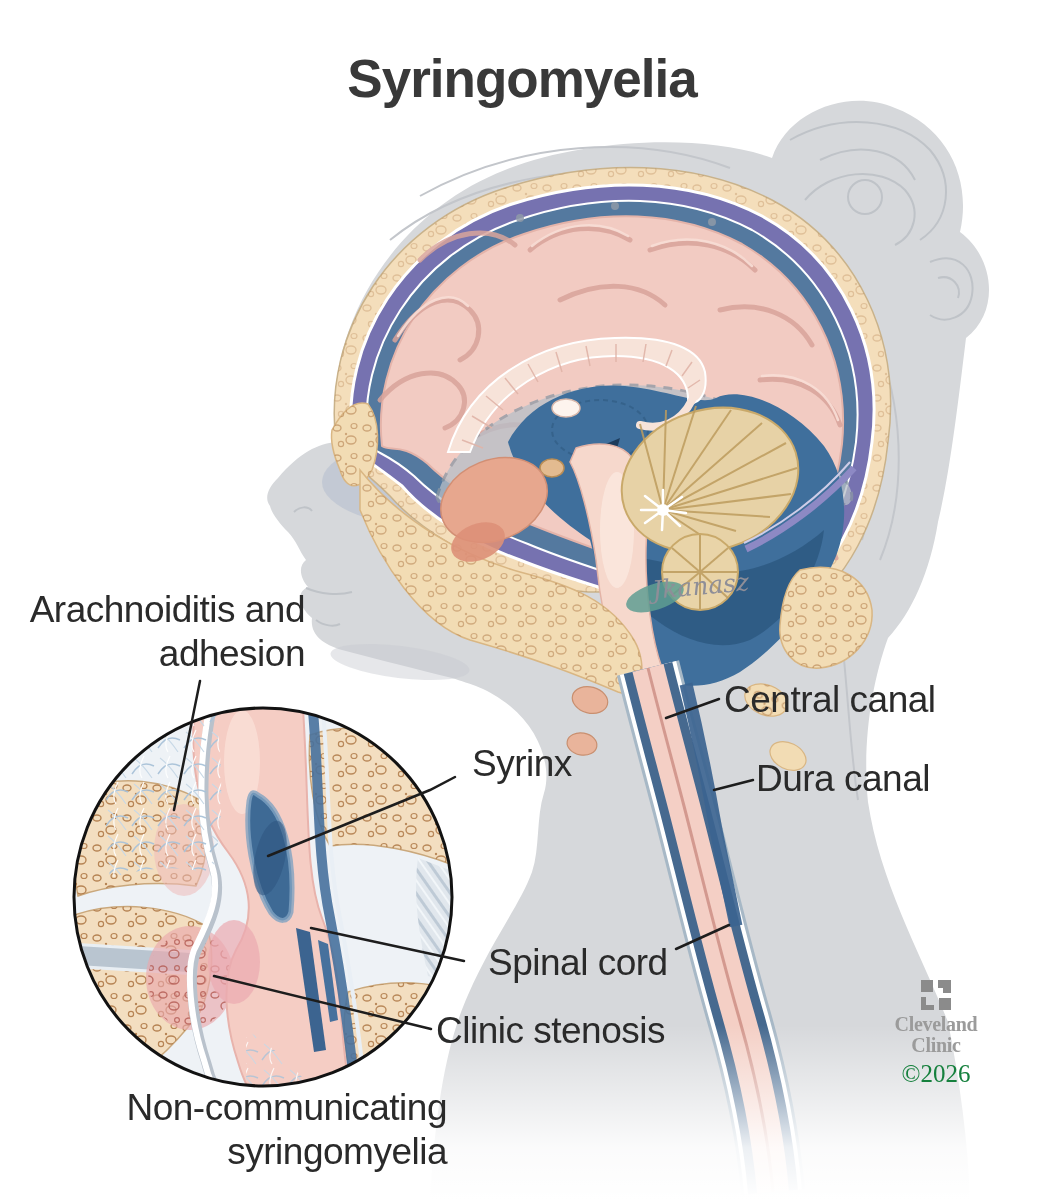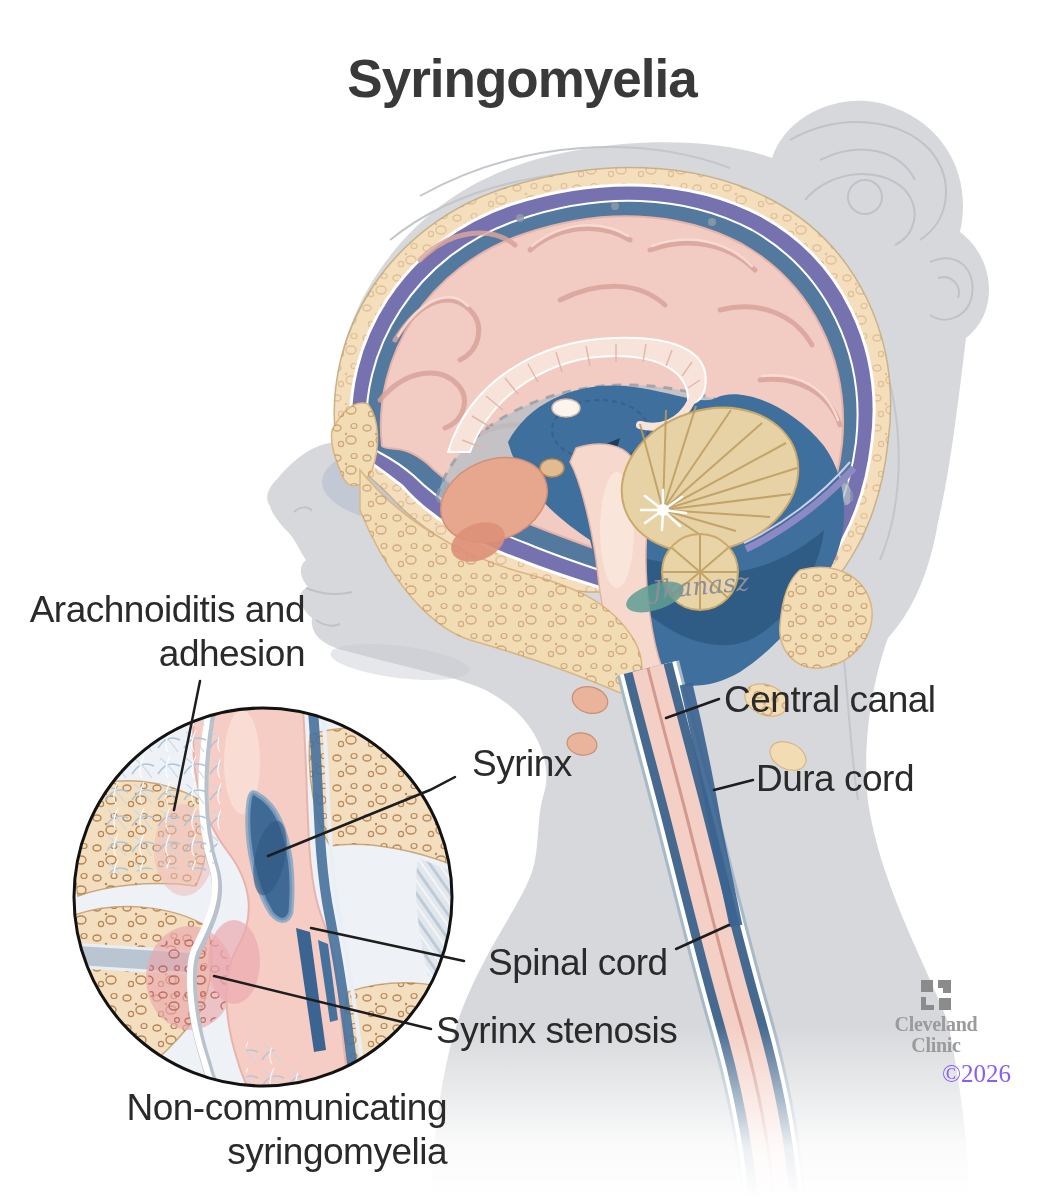--- a/index.html
+++ b/index.html
@@ -14,21 +14,21 @@
   .l-arach{left:25px;top:588px;width:280px;}
   .l-syrinx{left:458px;top:744px;margin-left:14px;}
   .l-central{left:724px;top:680px;}
   .l-dura{left:756px;top:759px;}
   .l-cord{left:488px;top:943px;}
   .l-sten{left:436px;top:1011px;}
   .l-caption{left:67px;top:1086px;width:380px;line-height:42px;}
   .brand{position:absolute;left:861px;top:980px;width:150px;text-align:center;font-family:Liberation Serif, serif;}
   .brand .mark{display:inline-block;}
   .brand .nm{color:#9b9b9b;font-weight:bold;font-size:20px;line-height:21px;letter-spacing:-0.3px;}
-  .brand .cp{color:#8b5cf6;font-size:25px;line-height:30px;margin-top:3px;text-align:right;}
+  .brand .cp{color:#15803d;font-size:25px;line-height:30px;margin-top:3px;}
   .sig{position:absolute;left:652px;top:570px;width:130px;color:#8e8e98;font-size:25px;
        font-family:"DejaVu Serif", serif;font-style:italic;transform:rotate(-5deg);}
 </style>
 </head>
 <body>
 
 <div class="canvas">
 
 <svg class="art" width="1050" height="1200" viewBox="0 0 1050 1200">
   <defs>
@@ -355,23 +355,23 @@
     <path d="M676,949 L729,925"></path>
     <path d="M431,1029 L214,976"></path>
   </g>
 </svg>
 
 <div class="title">Syringomyelia</div>
 
 <div class="lbl wrap l-arach">Arachnoiditis and adhesion</div>
 <div class="lbl l-syrinx">Syrinx</div>
 <div class="lbl l-central">Central canal</div>
-<div class="lbl l-dura">Dura cord</div>
+<div class="lbl l-dura">Dura canal</div>
 <div class="lbl l-cord">Spinal cord</div>
-<div class="lbl l-sten">Syrinx stenosis</div>
+<div class="lbl l-sten">Clinic stenosis</div>
 <div class="lbl wrap l-caption">Non-communicating syringomyelia</div>
 
 <div class="brand">
   <span class="mark">
     <svg width="30" height="30" viewBox="0 0 30 30" fill="#8b8b8b">
       <rect x="0" y="0" width="12" height="12"></rect>
       <path d="M17,0 h13 v13 h-8 v-5 h-5 z"></path>
       <path d="M0,17 h5 v8 h8 v5 h-13 z"></path>
       <rect x="18" y="18" width="12" height="12"></rect>
     </svg>

